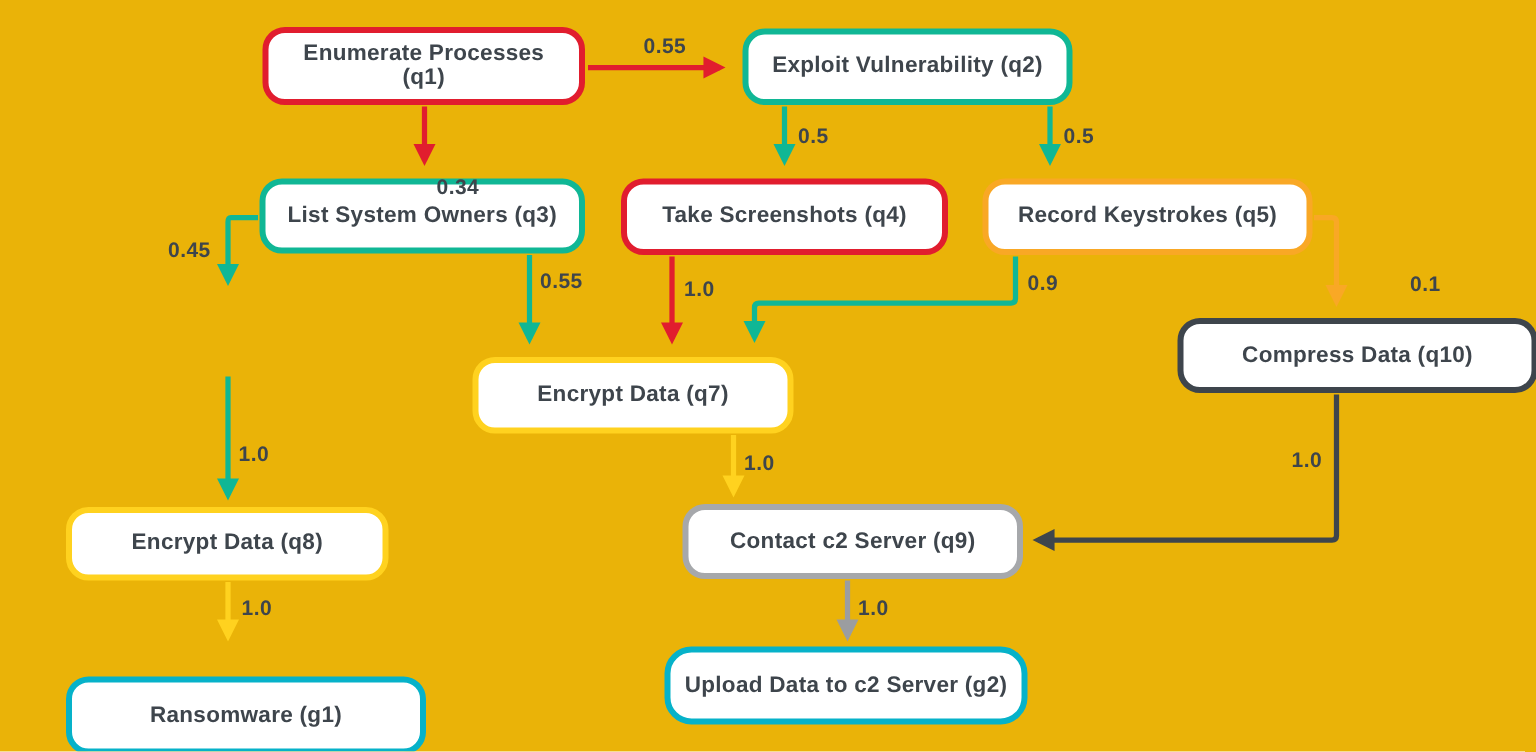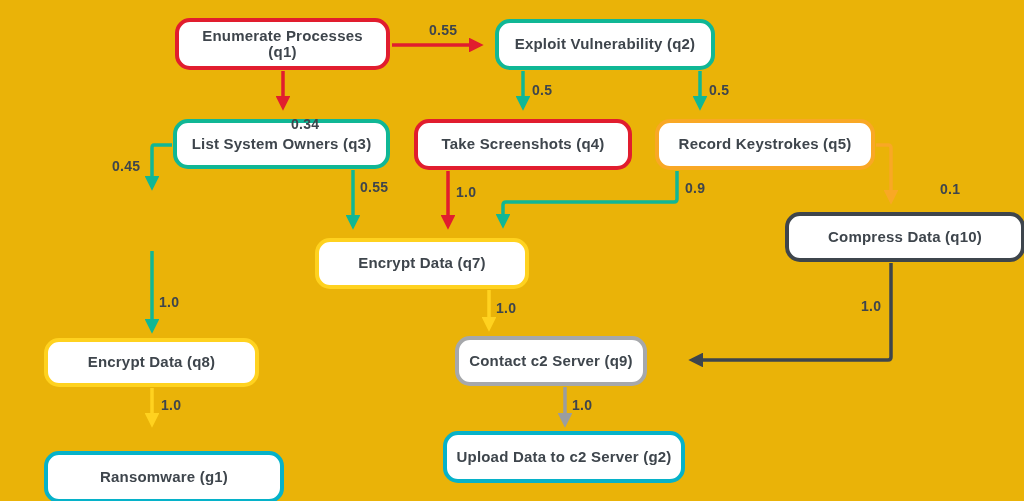--- a/index.html
+++ b/index.html
@@ -69,23 +69,23 @@
   </svg>
 
   <div class="node b-red" style="left:175px;top:18px;width:215px;height:52px;">Enumerate Processes (q1)</div>
   <div class="node b-teal" style="left:495px;top:19px;width:220px;height:51px;">Exploit Vulnerability (q2)</div>
   <div class="node b-teal" style="left:173px;top:119px;width:217px;height:50px;">List System Owners (q3)</div>
   <div class="node b-red" style="left:414px;top:119px;width:218px;height:51px;">Take Screenshots (q4)</div>
   <div class="node b-orange" style="left:655px;top:119px;width:220px;height:51px;">Record Keystrokes (q5)</div>
   <div class="node b-yellow" style="left:315px;top:238px;width:214px;height:51px;">Encrypt Data (q7)</div>
   <div class="node b-dark" style="left:785px;top:212px;width:240px;height:50px;">Compress Data (q10)</div>
   <div class="node b-yellow" style="left:44px;top:338px;width:215px;height:49px;">Encrypt Data (q8)</div>
-  <div class="node b-lightgray" style="left:455px;top:336px;width:192px;height:50px;">Contact c2 Server (q9)</div>
+  <div class="node b-lightgray" style="left:455px;top:336px;width:227px;height:50px;">Contact c2 Server (q9)</div>
   <div class="node b-cyan" style="left:44px;top:451px;width:240px;height:52px;">Ransomware (g1)</div>
-  <div class="node b-cyan" style="left:443px;top:431px;width:242px;height:52px;">Upload Data to c2 Server (g2)</div>
+  <div class="node b-cyan" style="left:443px;top:431px;width:242px;height:52px;border-radius:18px;">Upload Data to c2 Server (g2)</div>
 
   <div class="edge-label" style="left:429px;top:22px;">0.55</div>
   <div class="edge-label" style="left:291px;top:80px;margin-top:36px;">0.34</div>
   <div class="edge-label" style="left:532px;top:82px;">0.5</div>
   <div class="edge-label" style="left:709px;top:82px;">0.5</div>
   <div class="edge-label" style="left:112px;top:158px;">0.45</div>
   <div class="edge-label" style="left:360px;top:179px;">0.55</div>
   <div class="edge-label" style="left:456px;top:184px;">1.0</div>
   <div class="edge-label" style="left:685px;top:180px;">0.9</div>
   <div class="edge-label" style="left:940px;top:181px;">0.1</div>

